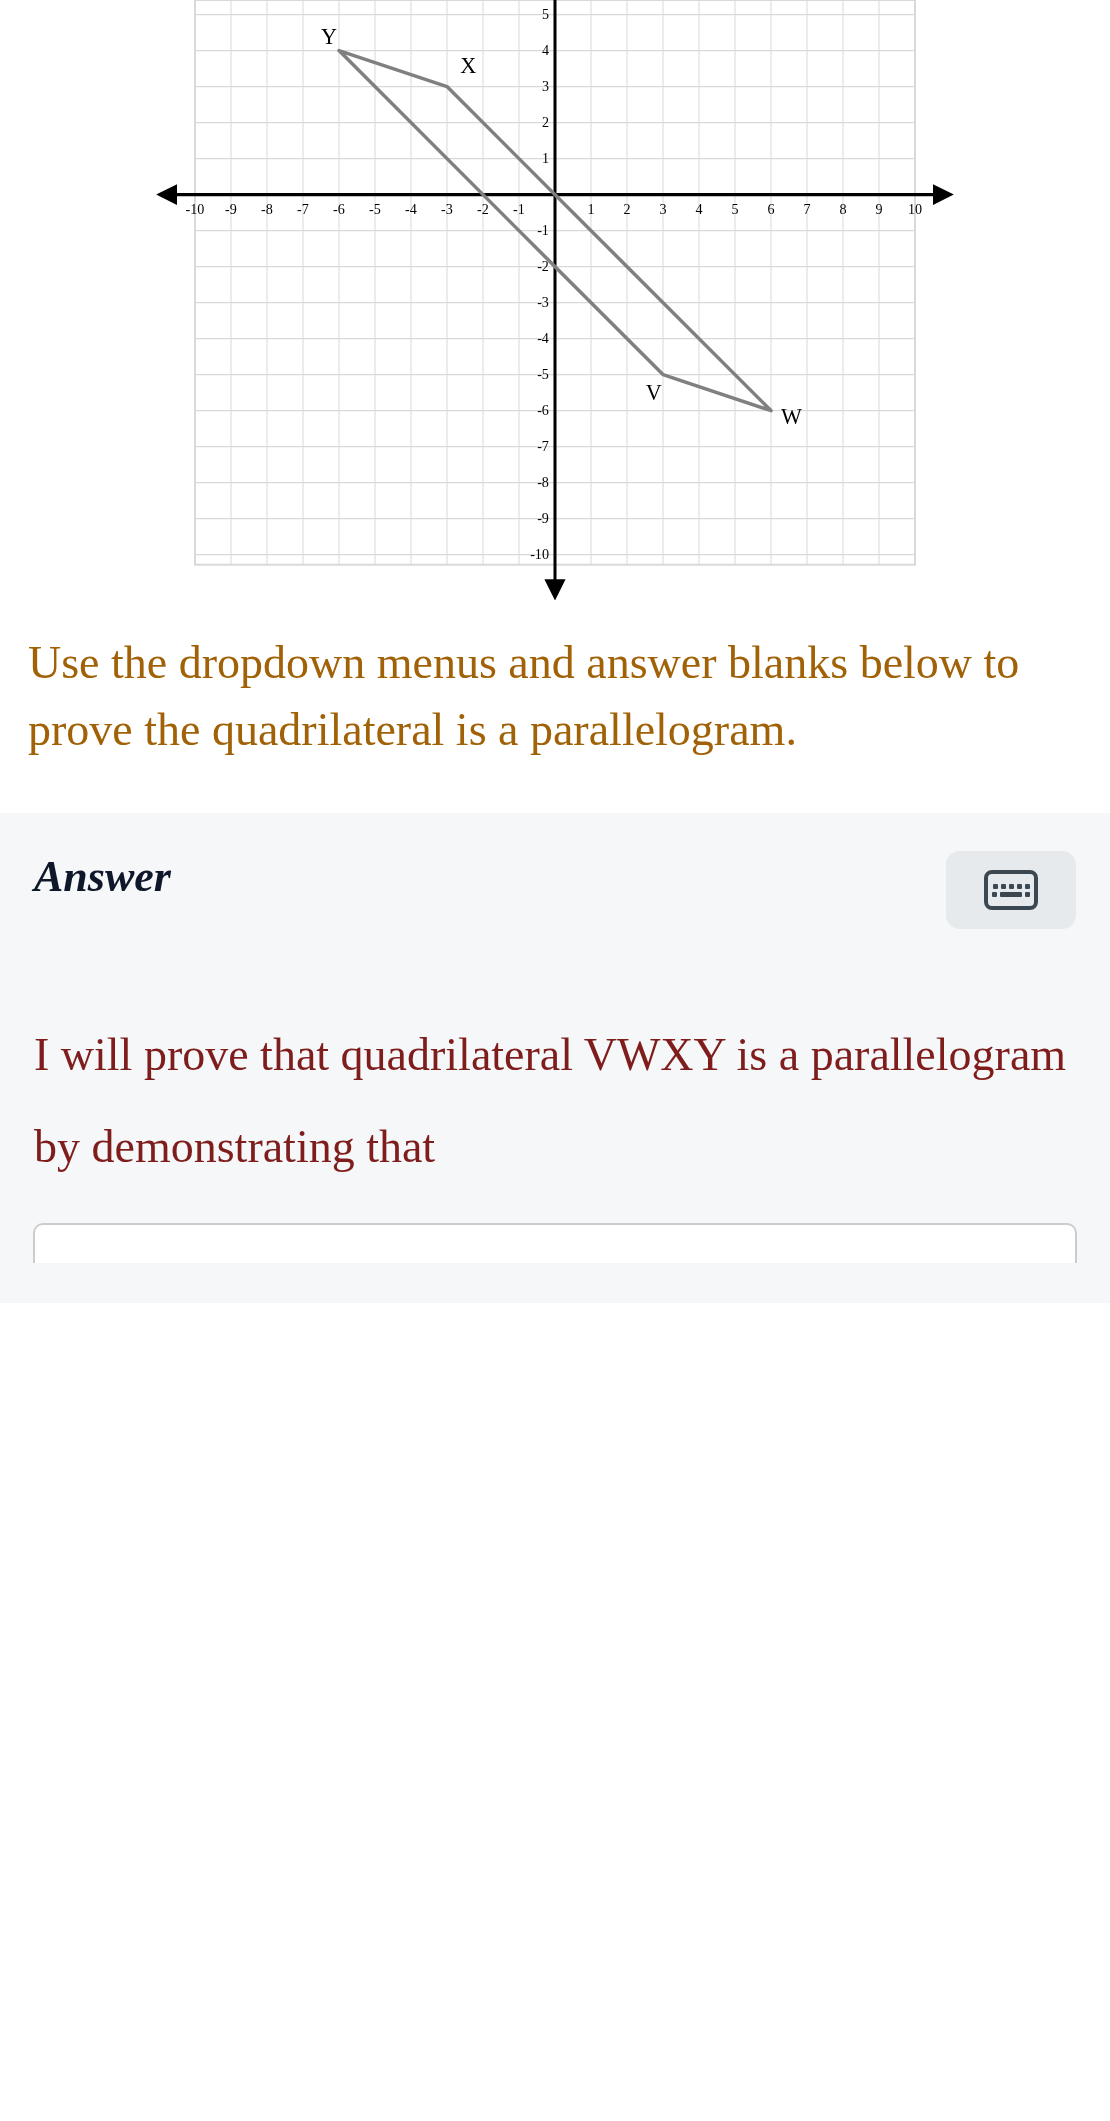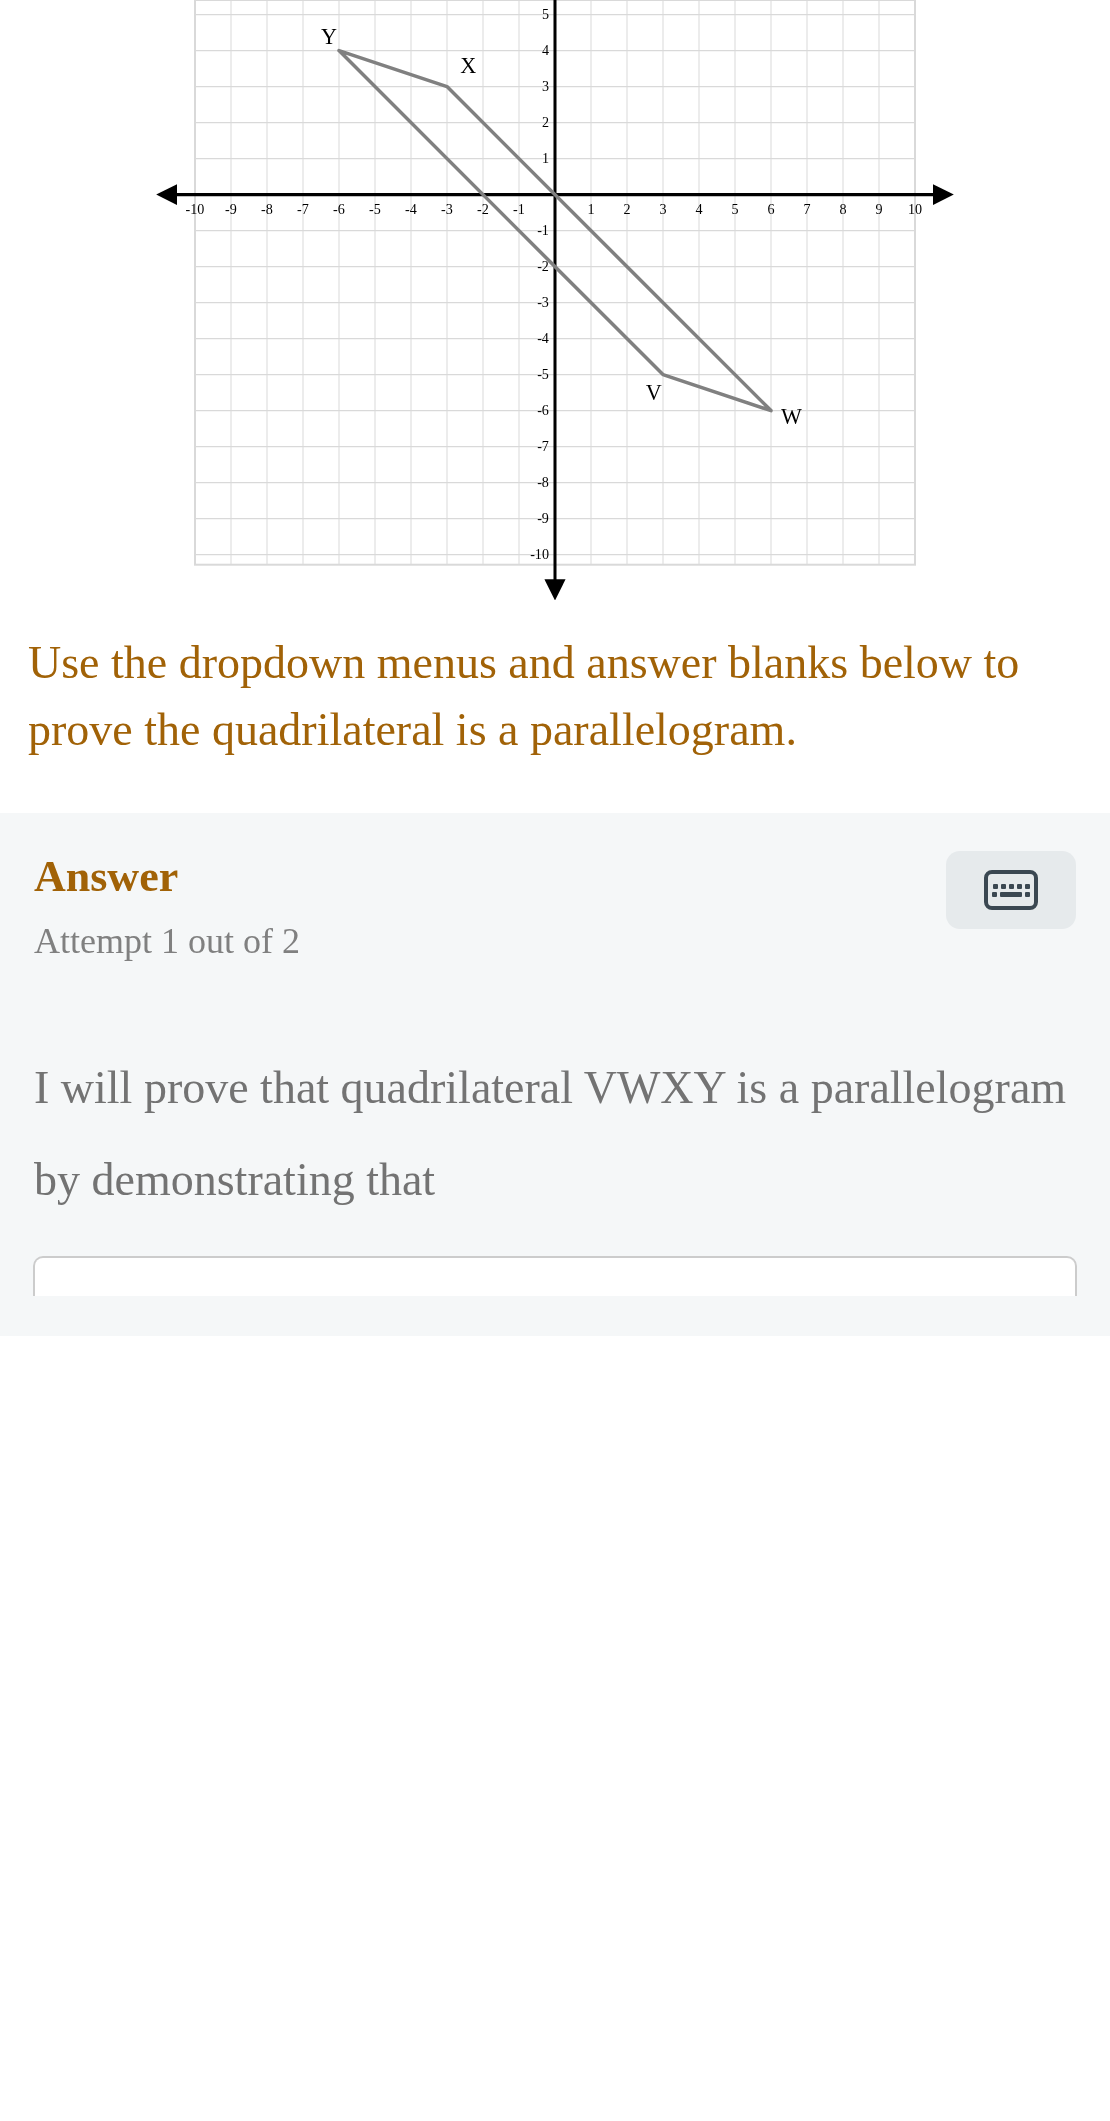--- a/index.html
+++ b/index.html
@@ -27,21 +27,22 @@
 }
 .answer-header {
   display: flex;
   justify-content: space-between;
   align-items: flex-start;
 }
 .answer-title {
   font-family: Georgia, serif;
   font-weight: bold;
   font-size: 44px;
-  color: #a16207;
+  color: #0f172a;
+  font-style: italic;
 }
 .attempt-text {
   font-family: Georgia, serif;
   font-size: 36px;
   color: #808080;
   margin-top: 18px;
 }
 .keyboard-btn {
   background: #e6eaec;
   border-radius: 14px;
@@ -68,21 +69,21 @@
 .keyboard-icon .dot {
   width: 5px; height: 5px; background:#3b4852; border-radius:1px;
 }
 .keyboard-icon .bar {
   width: 22px; height:5px; background:#3b4852; border-radius:1px;
 }
 .proof-text {
   font-family: Georgia, serif;
   font-size: 46px;
   line-height: 2.0;
-  color: #737373;
+  color: #7f1d1d;
   margin-top: 80px;
 }
 .dropdown-stub {
   margin-top: 30px;
   height: 40px;
   border: 2px solid #ccc;
   border-bottom: none;
   border-top-left-radius: 10px;
   border-top-right-radius: 10px;
   width: calc(100% + 2px);
@@ -197,21 +198,20 @@
   </g>
 </svg>
 </div>
 
 <div class="question-text">Use the dropdown menus and answer blanks below to prove the quadrilateral is a parallelogram.</div>
 
 <div class="answer-section">
   <div class="answer-header">
     <div>
       <div class="answer-title">Answer</div>
-      <div class="attempt-text">Attempt 1 out of 2</div>
     </div>
     <div class="keyboard-btn">
       <div class="keyboard-icon">
         <span class="dot"></span>
           <span class="dot"></span>
           <span class="dot"></span>
           <span class="dot"></span>
           <span class="dot"></span>
         <span class="dot"></span>
           <span class="bar"></span>

